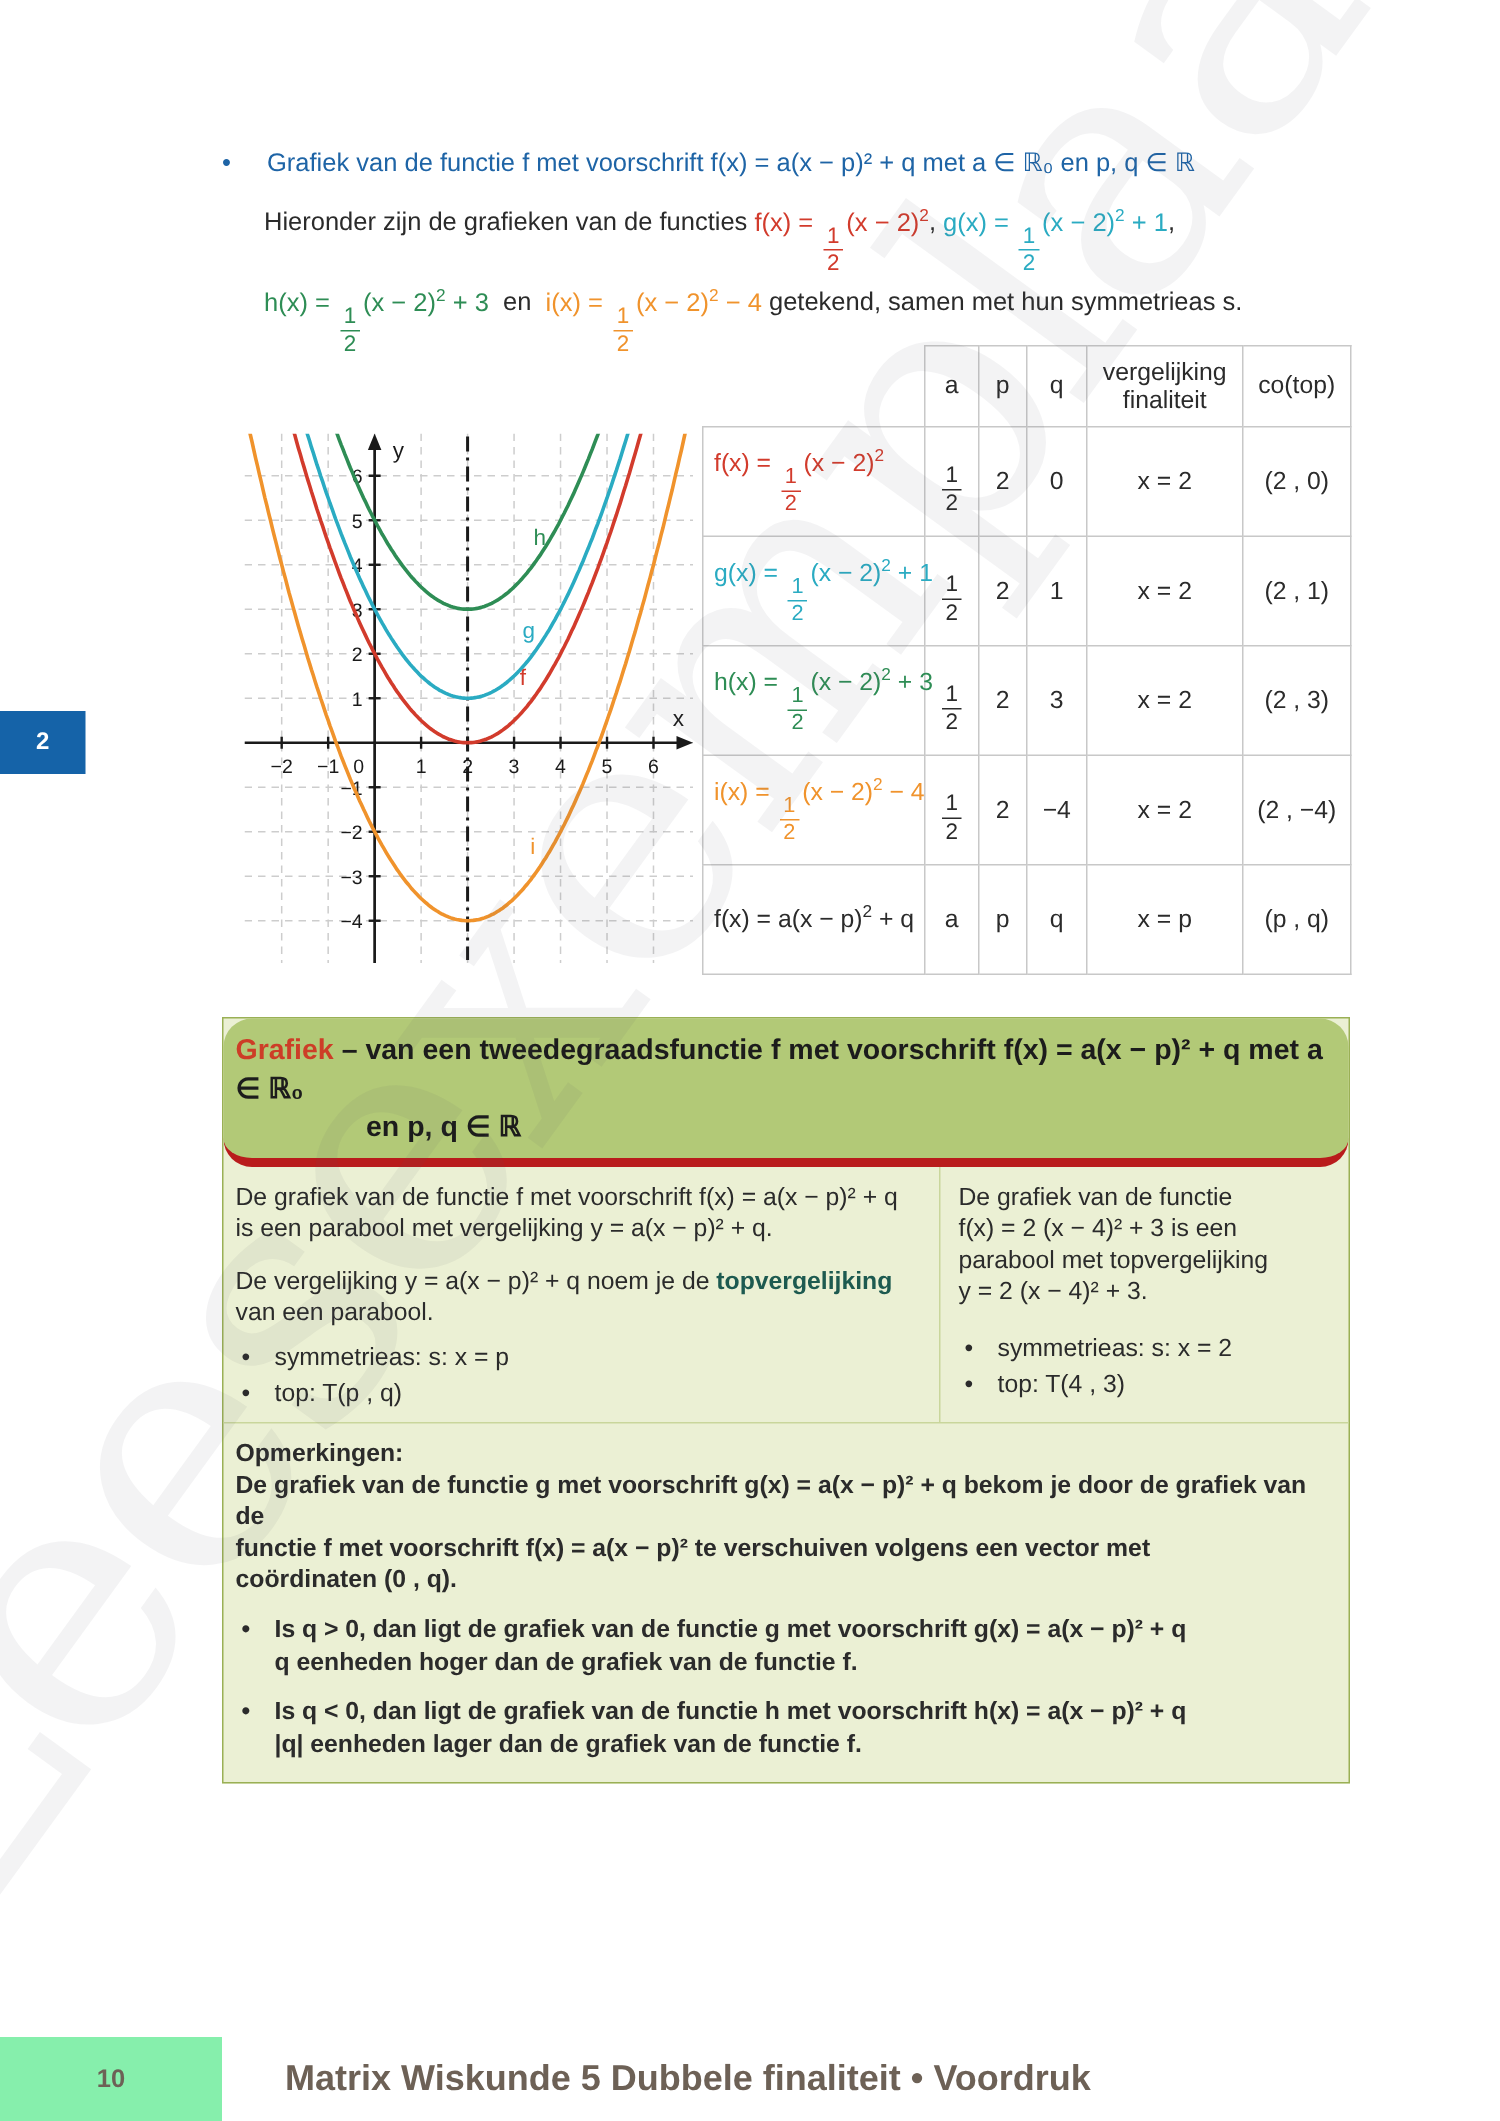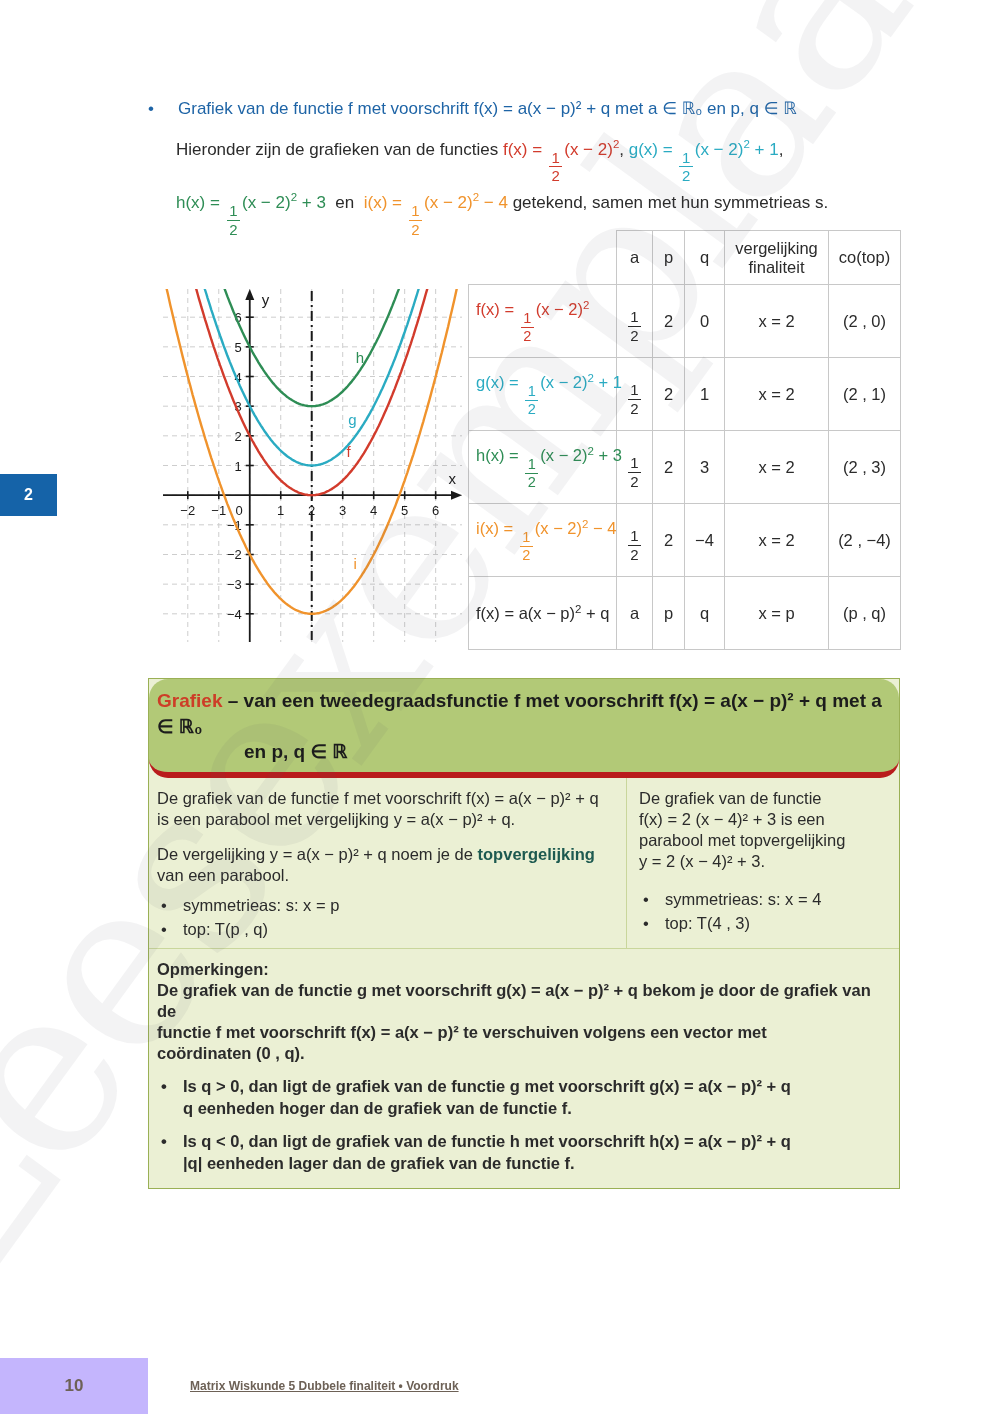--- a/index.html
+++ b/index.html
@@ -57,21 +57,21 @@
   .box-remarks{border-top:1px solid #c9d69b;padding:10px 14px 14px 8px;font-weight:bold;}
   .box-remarks .heading{font-size:16.5px;margin:0;}
   .box-remarks p.rp{margin-top:0;}
   .box-remarks .bullet{margin-top:11px;}
   .kw-red{font-weight:bold;}
   .kw-teal{font-weight:bold;}
   
   .footer-box{position:absolute;left:0;top:1358px;width:148px;height:56px;
     display:flex;align-items:center;justify-content:center;font-weight:bold;font-size:17px;}
   .footer-title{position:absolute;left:190px;top:1358px;height:56px;display:flex;align-items:center;
-    font-weight:bold;font-size:12px;text-decoration:underline;}
+    font-weight:bold;font-size:24px;}
 </style>
 </head>
 <body>
 
 <div class="page">
 
   <div class="chapter-tab" style="background-color: rgb(21, 99, 168);">
     <span>2</span>
   </div>
 
@@ -290,21 +290,21 @@
         </div>
       </div>
       <div class="col-right">
         <p>De grafiek van de functie
 f(x) = 2 (x − 4)² + 3 is een
 parabool met topvergelijking
 y = 2 (x − 4)² + 3.</p>
         <div class="bullets" style="margin-top:16px;">
           <div class="bullet">
             <span class="dot">•</span>
-            <span class="btxt">symmetrieas:  s: x = 4</span>
+            <span class="btxt">symmetrieas:  s: x = 2</span>
           </div>
           <div class="bullet">
             <span class="dot">•</span>
             <span class="btxt">top: T(4 , 3)</span>
           </div>
         </div>
       </div>
     </div>
 
     <div class="box-remarks">
@@ -318,19 +318,19 @@
 q eenheden hoger dan de grafiek van de functie f.</span>
       </div>
       <div class="bullet">
         <span class="dot">•</span>
         <span class="btxt">Is q &lt; 0, dan ligt de grafiek van de functie h met voorschrift h(x) = a(x − p)² + q
 |q| eenheden lager dan de grafiek van de functie f.</span>
       </div>
     </div>
   </section>
 
-  <div class="footer-box" style="background-color: #c4b5fd; text-align: right;">
+  <div class="footer-box" style="background-color: #86efac; text-align: right;">
     <span style="color: rgb(109, 97, 86);">10</span>
   </div>
   <div class="footer-title" style="color: rgb(109, 97, 86);">Matrix Wiskunde 5 Dubbele finaliteit • Voordruk</div>
 
   <div class="watermark">Leesexemplaar</div>
 </div>
 
 </body></html>

